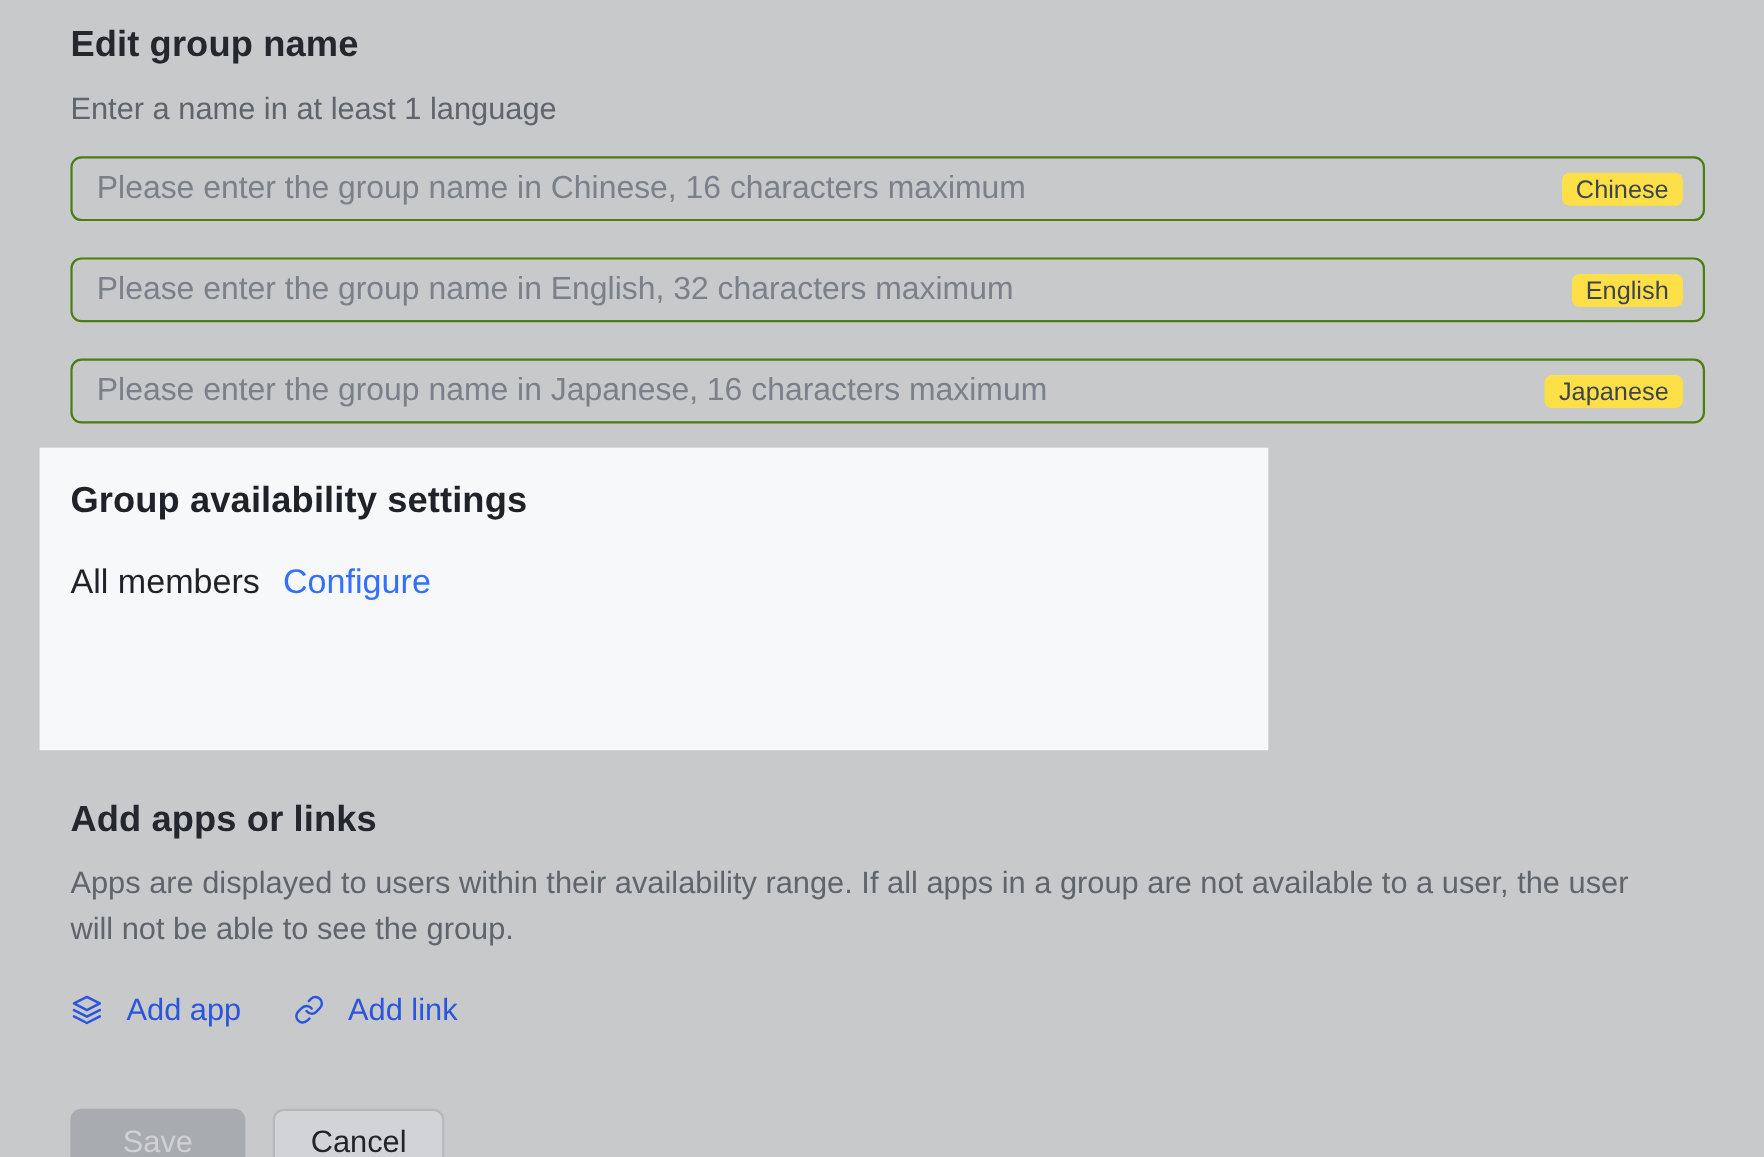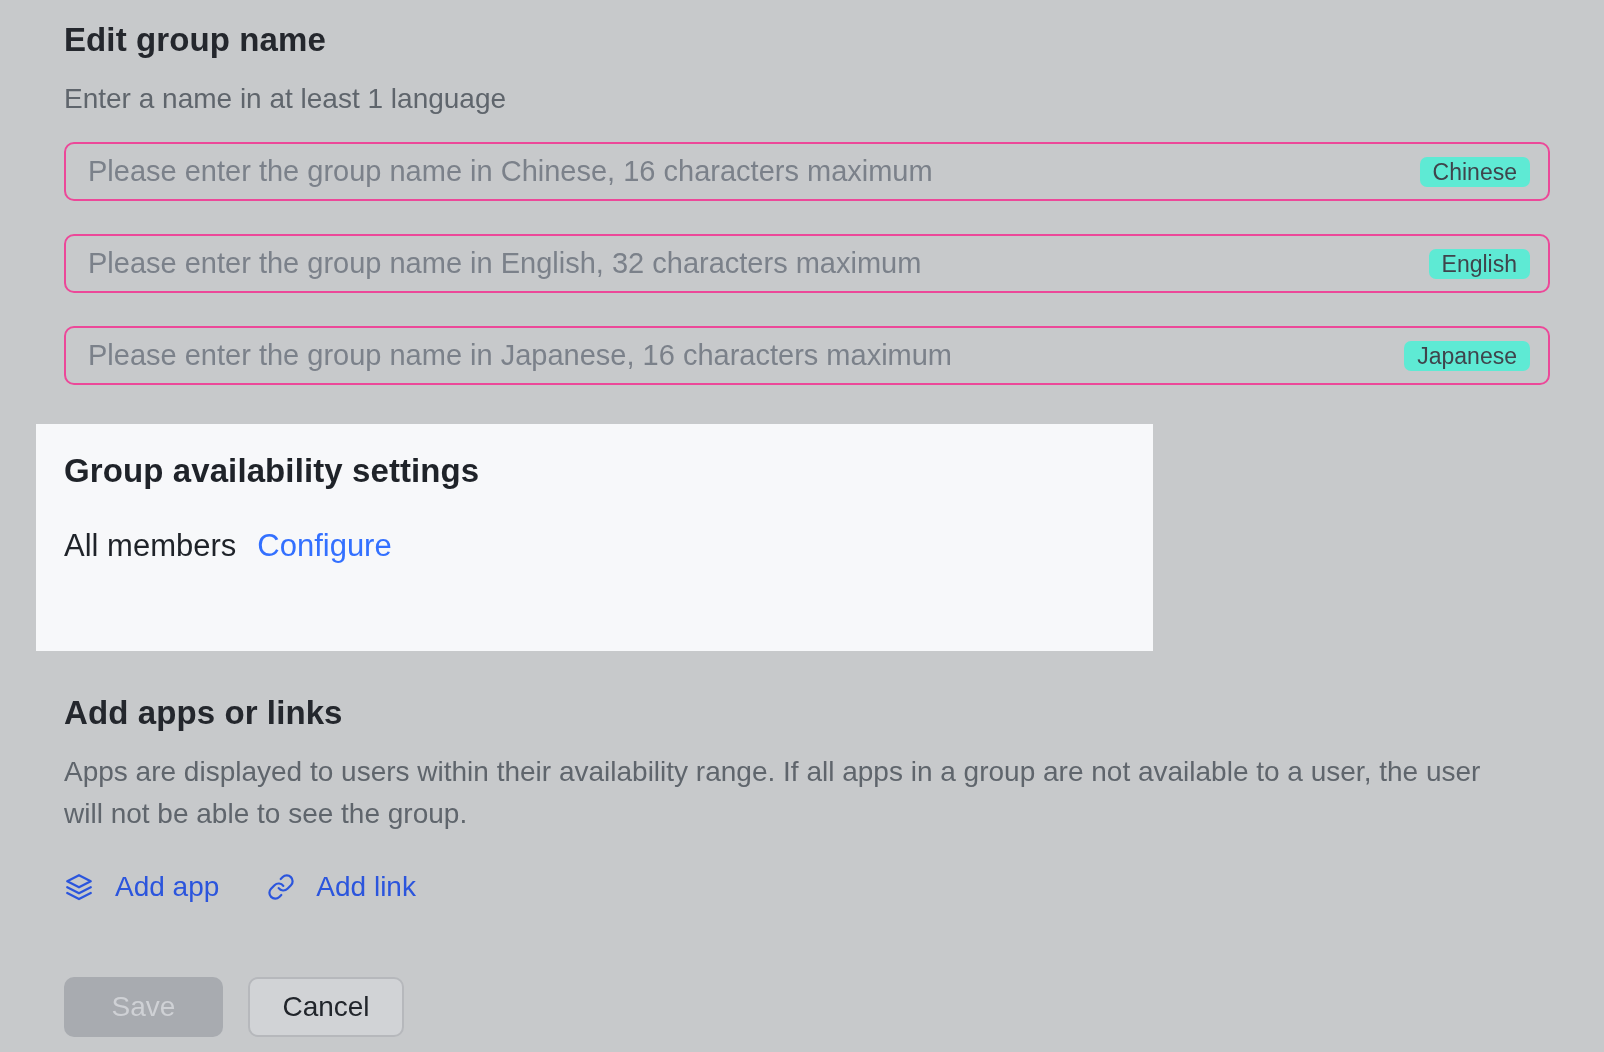--- a/index.html
+++ b/index.html
@@ -22,53 +22,53 @@
   .subtitle {
     margin: 22px 54px 0 64px;
     font-size: 28px; line-height: 34px; font-weight: 400;
     color: #5f656c;
   }
 
   .fields { margin: 26px 54px 0 64px; }
   .field {
     position: relative;
     height: 59px;
-    border: 2px solid #ec4899;
+    border: 2px solid #4d7c0f;
     border-radius: 10px;
     margin-bottom: 33px;
     display: flex; align-items: center;
     background: transparent;
   }
   .field:last-child { margin-bottom: 0; }
   .field input {
     flex: 1;
     height: 100%;
     border: none; outline: none; background: transparent;
     padding: 0 20px 0 22px;
     font-family: "Liberation Sans", sans-serif;
     font-size: 29px;
     color: #3d424a;
   }
   .field input::placeholder { color: #7b818a; opacity: 1; }
   .lang-badge {
     flex: none;
     margin-right: 18px;
-    background: #5eead4;
+    background: #fde047;
     color: #3f444c;
     font-size: 23px; font-weight: 500; line-height: 30px;
     padding: 0 13px;
     border-radius: 7px;
   }
 
   
   .spotlight {
-    margin-top: 39px;
+    margin-top: 22px;
     margin-left: 36px;
     width: 1117px;
-    height: 227px;
+    height: 275px;
     background: #f7f8fa;
     padding: 27px 0 0 28px;
   }
   .spotlight .section-title {
     margin: 0;
     color: #1f2329;
   }
   .spotlight .subtitle {
     margin: 16px 0 0 0;
     color: #646a73;

